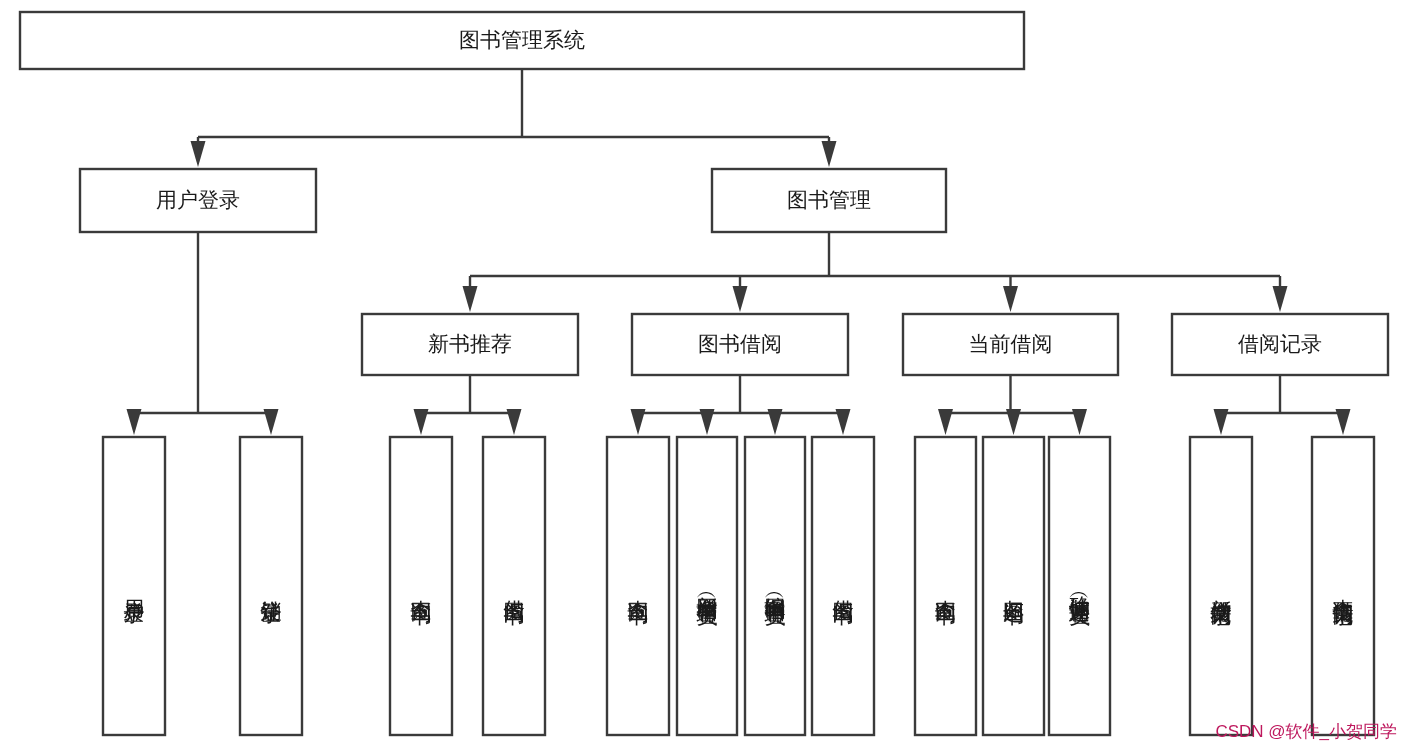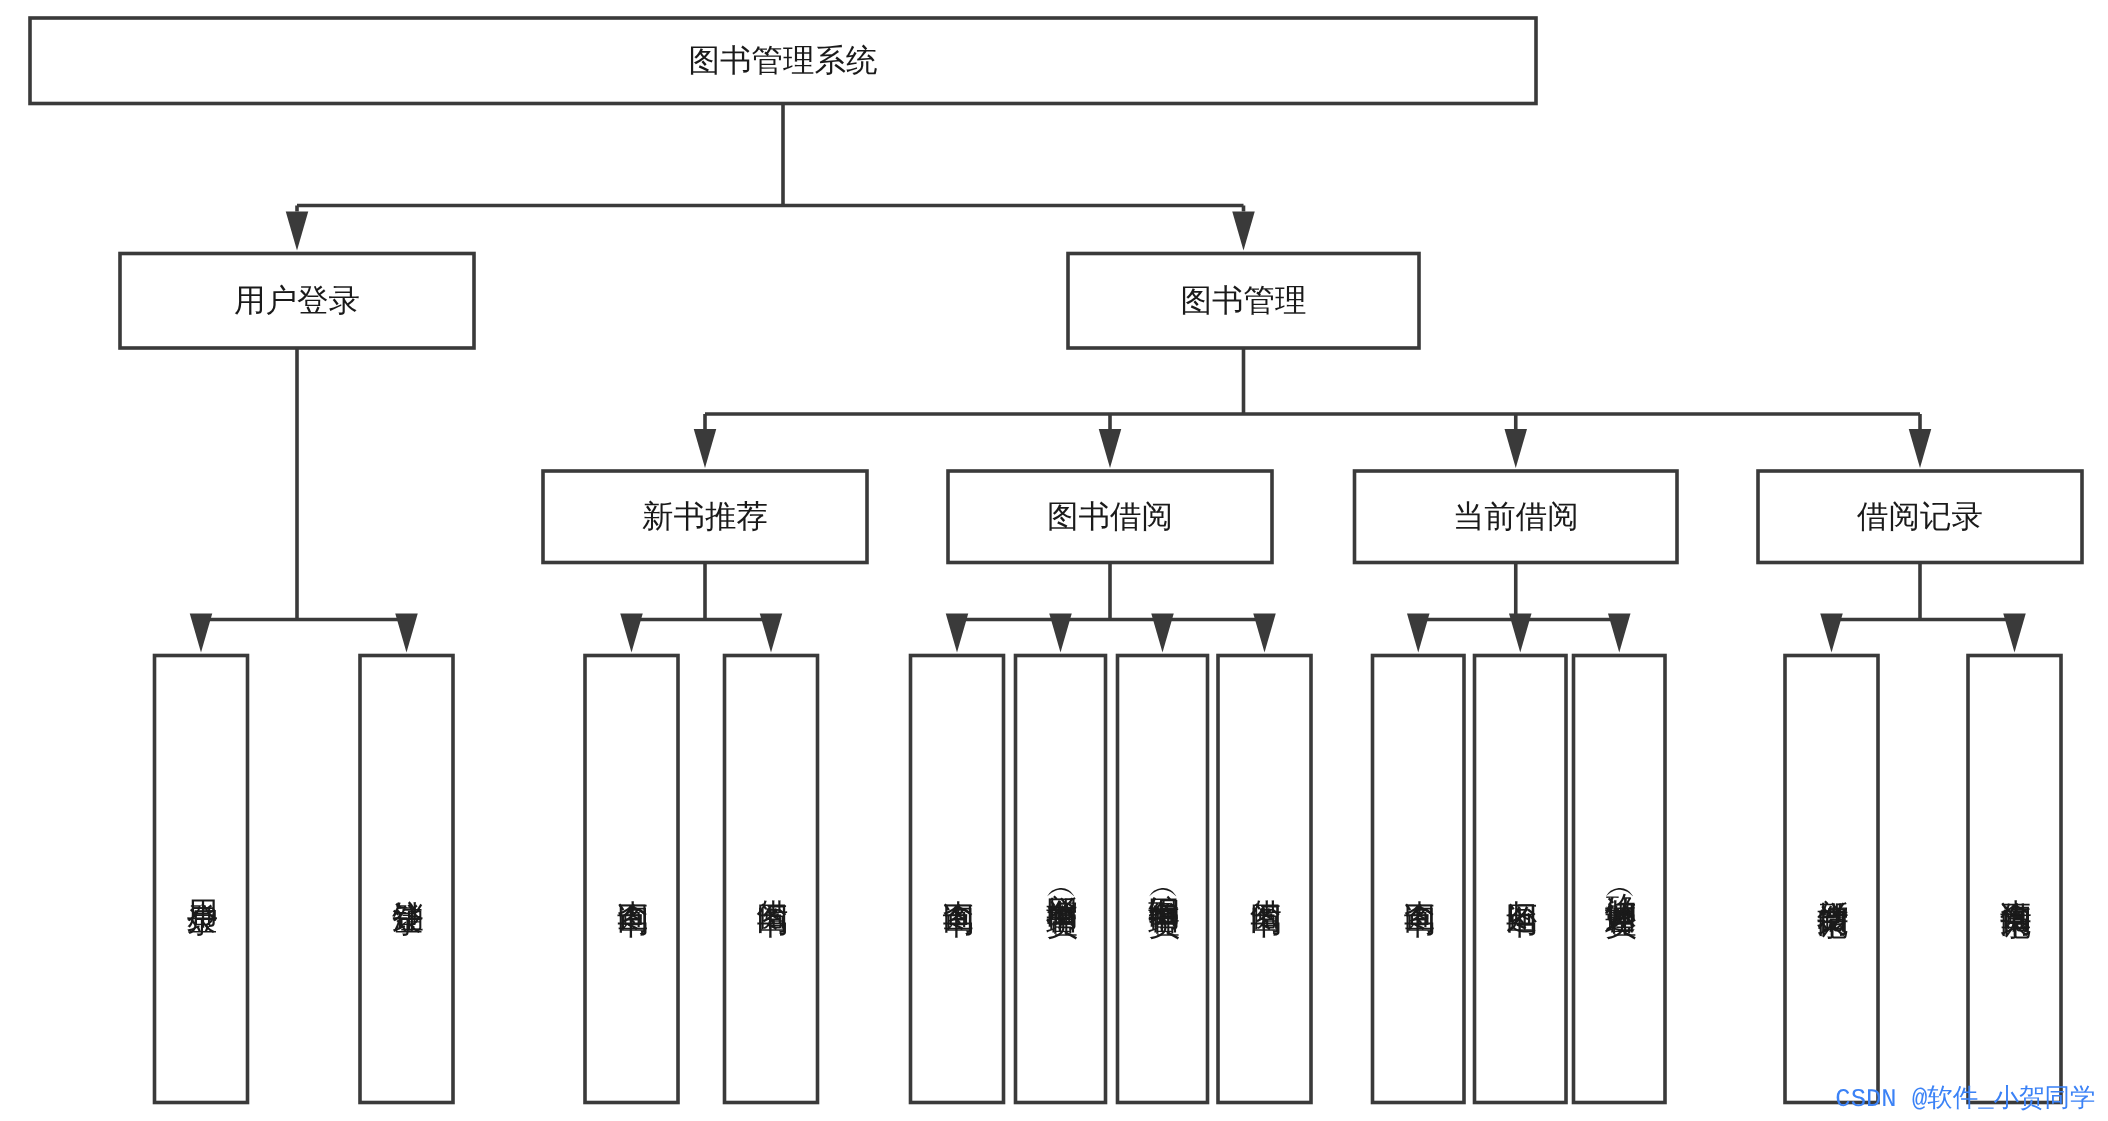--- a/index.html
+++ b/index.html
@@ -48,23 +48,23 @@
     stroke-linecap: butt;
   }
   .arrow-head {
     fill: #3a3a3a;
     stroke: none;
   }
   .watermark-text {
     position: absolute;
     right: 8px;
     bottom: 4px;
-    color: #3b82f6;
+    color: #be185d;
     font-size: 17px;
-    font-family: Liberation Mono, monospace;
+    font-family: Liberation Sans, sans-serif;
     white-space: nowrap;
     pointer-events: none;
     user-select: none;
   }
   .vlabel-wrap {
     position: absolute;
     display: flex;
     align-items: flex-start;
     justify-content: center;
     pointer-events: none;

